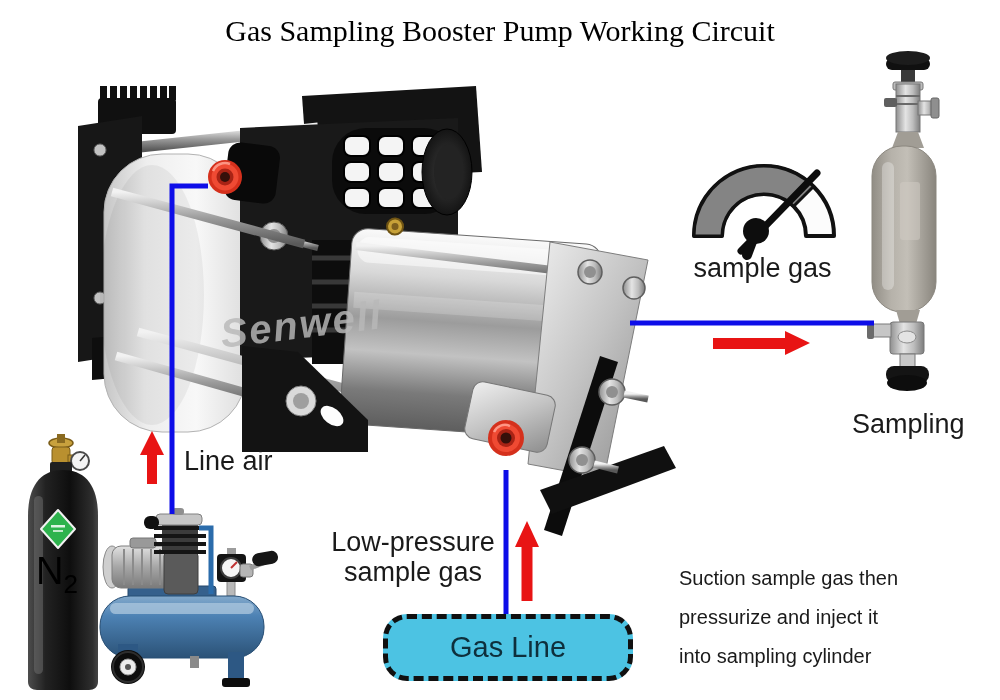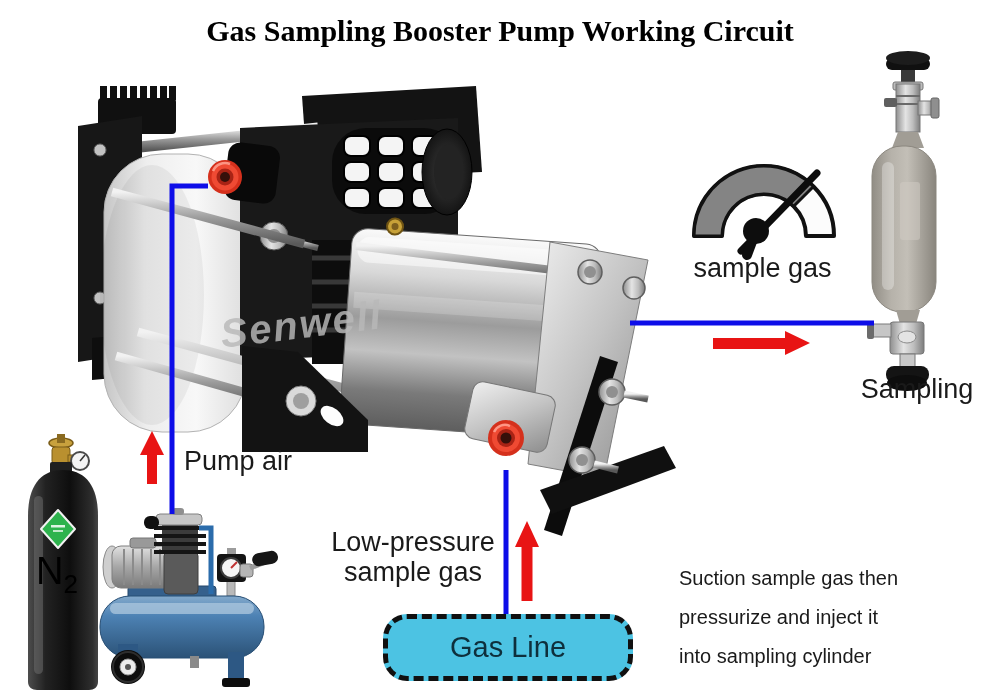--- a/index.html
+++ b/index.html
@@ -1,28 +1,28 @@
 <!DOCTYPE html>
 <html style="--background: #ffffff; --line-blue: #0d0de8; --arrow-red: #e81414; --gas-line-box-fill: #4cc3e3; --gas-line-box-border: #101010; --gas-line-text: #0e2f3c; --label-text: #1a1a1a; --n2-diamond-green: #2db34d; --compressor-tank-blue: #4d82b4;"><head>
 <meta charset="utf-8">
 <style>
   html,body{margin:0;padding:0;background:#fff;}
   .stage{position:relative;width:1000px;height:700px;background:var(--background,#fff);
          font-family:"Liberation Sans",sans-serif;overflow:hidden;}
   .stage svg{position:absolute;left:0;top:0;}
   .title{position:absolute;left:0;right:0;top:14px;text-align:center;
-         font-family:"Liberation Serif",serif;font-weight:bold;font-size:30px;color:#000;}
+         font-family:"Liberation Serif",serif;font-weight:normal;font-size:30px;color:#000;}
   .watermark{position:absolute;left:220px;top:302px;font-size:40px;font-style:italic;font-weight:bold;
          color:#b9b9b9;opacity:.82;transform:rotate(-7deg);letter-spacing:2px;z-index:3;}
   .lbl{position:absolute;color:var(--label-text,#1a1a1a);font-size:27px;line-height:31px;z-index:4;}
   .lbl span{display:block;}
   .lbl-drive{left:184px;top:446px;}
   .lbl-low{left:318px;top:527px;width:190px;text-align:center;line-height:30px;}
   .lbl-high{left:655px;top:251px;width:215px;text-align:center;line-height:35px;}
-  .lbl-sampling{left:852px;top:374px;width:130px;text-align:center;line-height:30px;}
+  .lbl-sampling{left:852px;top:409px;width:130px;line-height:30px;}
   .lbl-note{left:679px;top:559px;font-size:20px;line-height:39px;}
   .gas-line-box{position:absolute;left:383px;top:614px;width:240px;height:57px;
          background:var(--gas-line-box-fill,#4cc3e3);
          border:5px dashed var(--gas-line-box-border,#101010);border-radius:24px;
          display:flex;align-items:center;justify-content:center;z-index:4;
          font-size:29px;color:var(--gas-line-text,#0e2f3c);}
   .n2-label{position:absolute;left:36px;top:550px;color:#000000;z-index:4;font-size:38px;}
   .n2-label .sub{font-size:26px;vertical-align:-9px;}
   .blue-line{stroke:var(--line-blue,#0d0de8);stroke-width:5;fill:none;}
   .red-arrow{fill:var(--arrow-red,#e81414);}
@@ -305,21 +305,21 @@
     <line class="blue-line" x1="630" y1="323" x2="874" y2="323"></line>
     <polygon class="red-arrow" points="152,431 140,455 147,455 147,484 157,484 157,455 164,455"></polygon>
     <polygon class="red-arrow" points="527,521 515,547 521.5,547 521.5,601 532.5,601 532.5,547 539,547"></polygon>
     <polygon class="red-arrow" points="810,343 785,331 785,338 713,338 713,349 785,349 785,355"></polygon>
   </g>
 </svg>
 
 <div class="title">Gas Sampling Booster Pump Working Circuit</div>
 <div class="watermark">Senwell</div>
 
-<div class="lbl lbl-drive">Pump air</div>
+<div class="lbl lbl-drive">Line air</div>
 
 <div class="lbl lbl-low">
   <span>Low-pressure</span>
   <span>sample gas</span>
 </div>
 
 <div class="lbl lbl-high">
   <span>sample gas</span>
 </div>
 

